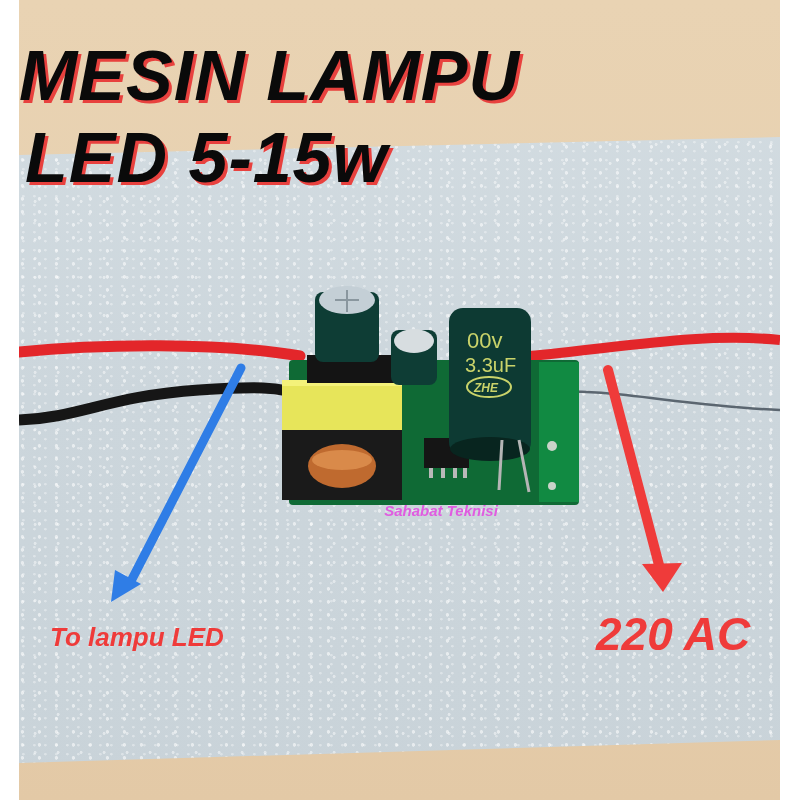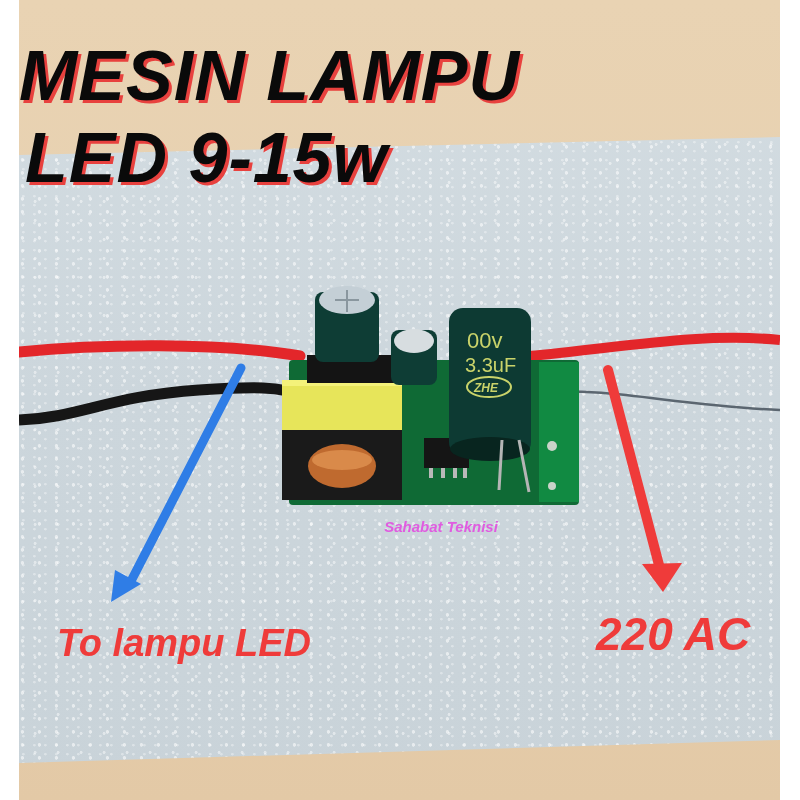--- a/index.html
+++ b/index.html
@@ -12,23 +12,23 @@
       radial-gradient(circle at 20% 30%, rgba(255,255,255,.55) 0 1.5px, transparent 2px) 0 0/17px 13px,
       radial-gradient(circle at 70% 60%, rgba(255,255,255,.45) 0 1.2px, transparent 1.8px) 0 0/23px 19px,
       radial-gradient(circle at 40% 80%, rgba(255,255,255,.35) 0 1px, transparent 1.6px) 0 0/11px 9px,
       linear-gradient(180deg,#d4dde2 0%,#ccd6dc 50%,#c9d3d9 100%);
   }
   .title { position:absolute; left:0; width:761px; text-align:left; font-weight:700; font-style:italic;
     color:#0a0a0a; text-shadow:3px 3px 0 #e8413e; letter-spacing:1px; }
   .title.l1 { top:40px; font-size:70px; line-height:72px; }
   .title.l2 { top:122px; font-size:70px; line-height:72px; left:6px; }
   .label { position:absolute; font-weight:700; font-style:italic; color:#ef3b3a; }
-  .label.led { left:38px; top:622px; font-size:38px; }
+  .label.led { left:31px; top:622px; font-size:26px; }
   .label.ac  { left:529px; top:607px; font-size:46px;margin-left:48px; }
-  .watermark { position:absolute; left:342px; top:516px; width:160px; text-align:center; color:#e05ce0;
+  .watermark { position:absolute; left:342px; top:500px; width:160px; text-align:center; color:#e05ce0;
     font-style:italic; font-weight:700; font-size:15px; line-height:21px; }
   svg.layer { position:absolute; left:0; top:0; }
   .pcb-text { font-family:"Liberation Sans", sans-serif; }
 </style>
 </head>
 <body>
 
 <div class="photo">
   <div class="foam"></div>
 
@@ -83,21 +83,21 @@
       <polygon points="92,602 96,570 122,584" fill="#2f7de6"></polygon>
     </g>
 
     <g>
       <line x1="589" y1="370" x2="640" y2="565" stroke="#ef3b3a" stroke-width="10" stroke-linecap="round"></line>
       <polygon points="644,592 623,564 663,563" fill="#ef3b3a"></polygon>
     </g>
   </svg>
 
   <div class="title l1">MESIN LAMPU</div>
-  <div class="title l2">LED 9-15w</div>
+  <div class="title l2">LED 5-15w</div>
 
   <div class="watermark">
     <div>Sahabat Teknisi</div>
   </div>
 
   <div class="label led">To lampu LED</div>
   <div class="label ac">220 AC</div>
 </div>
 
 </body></html>

